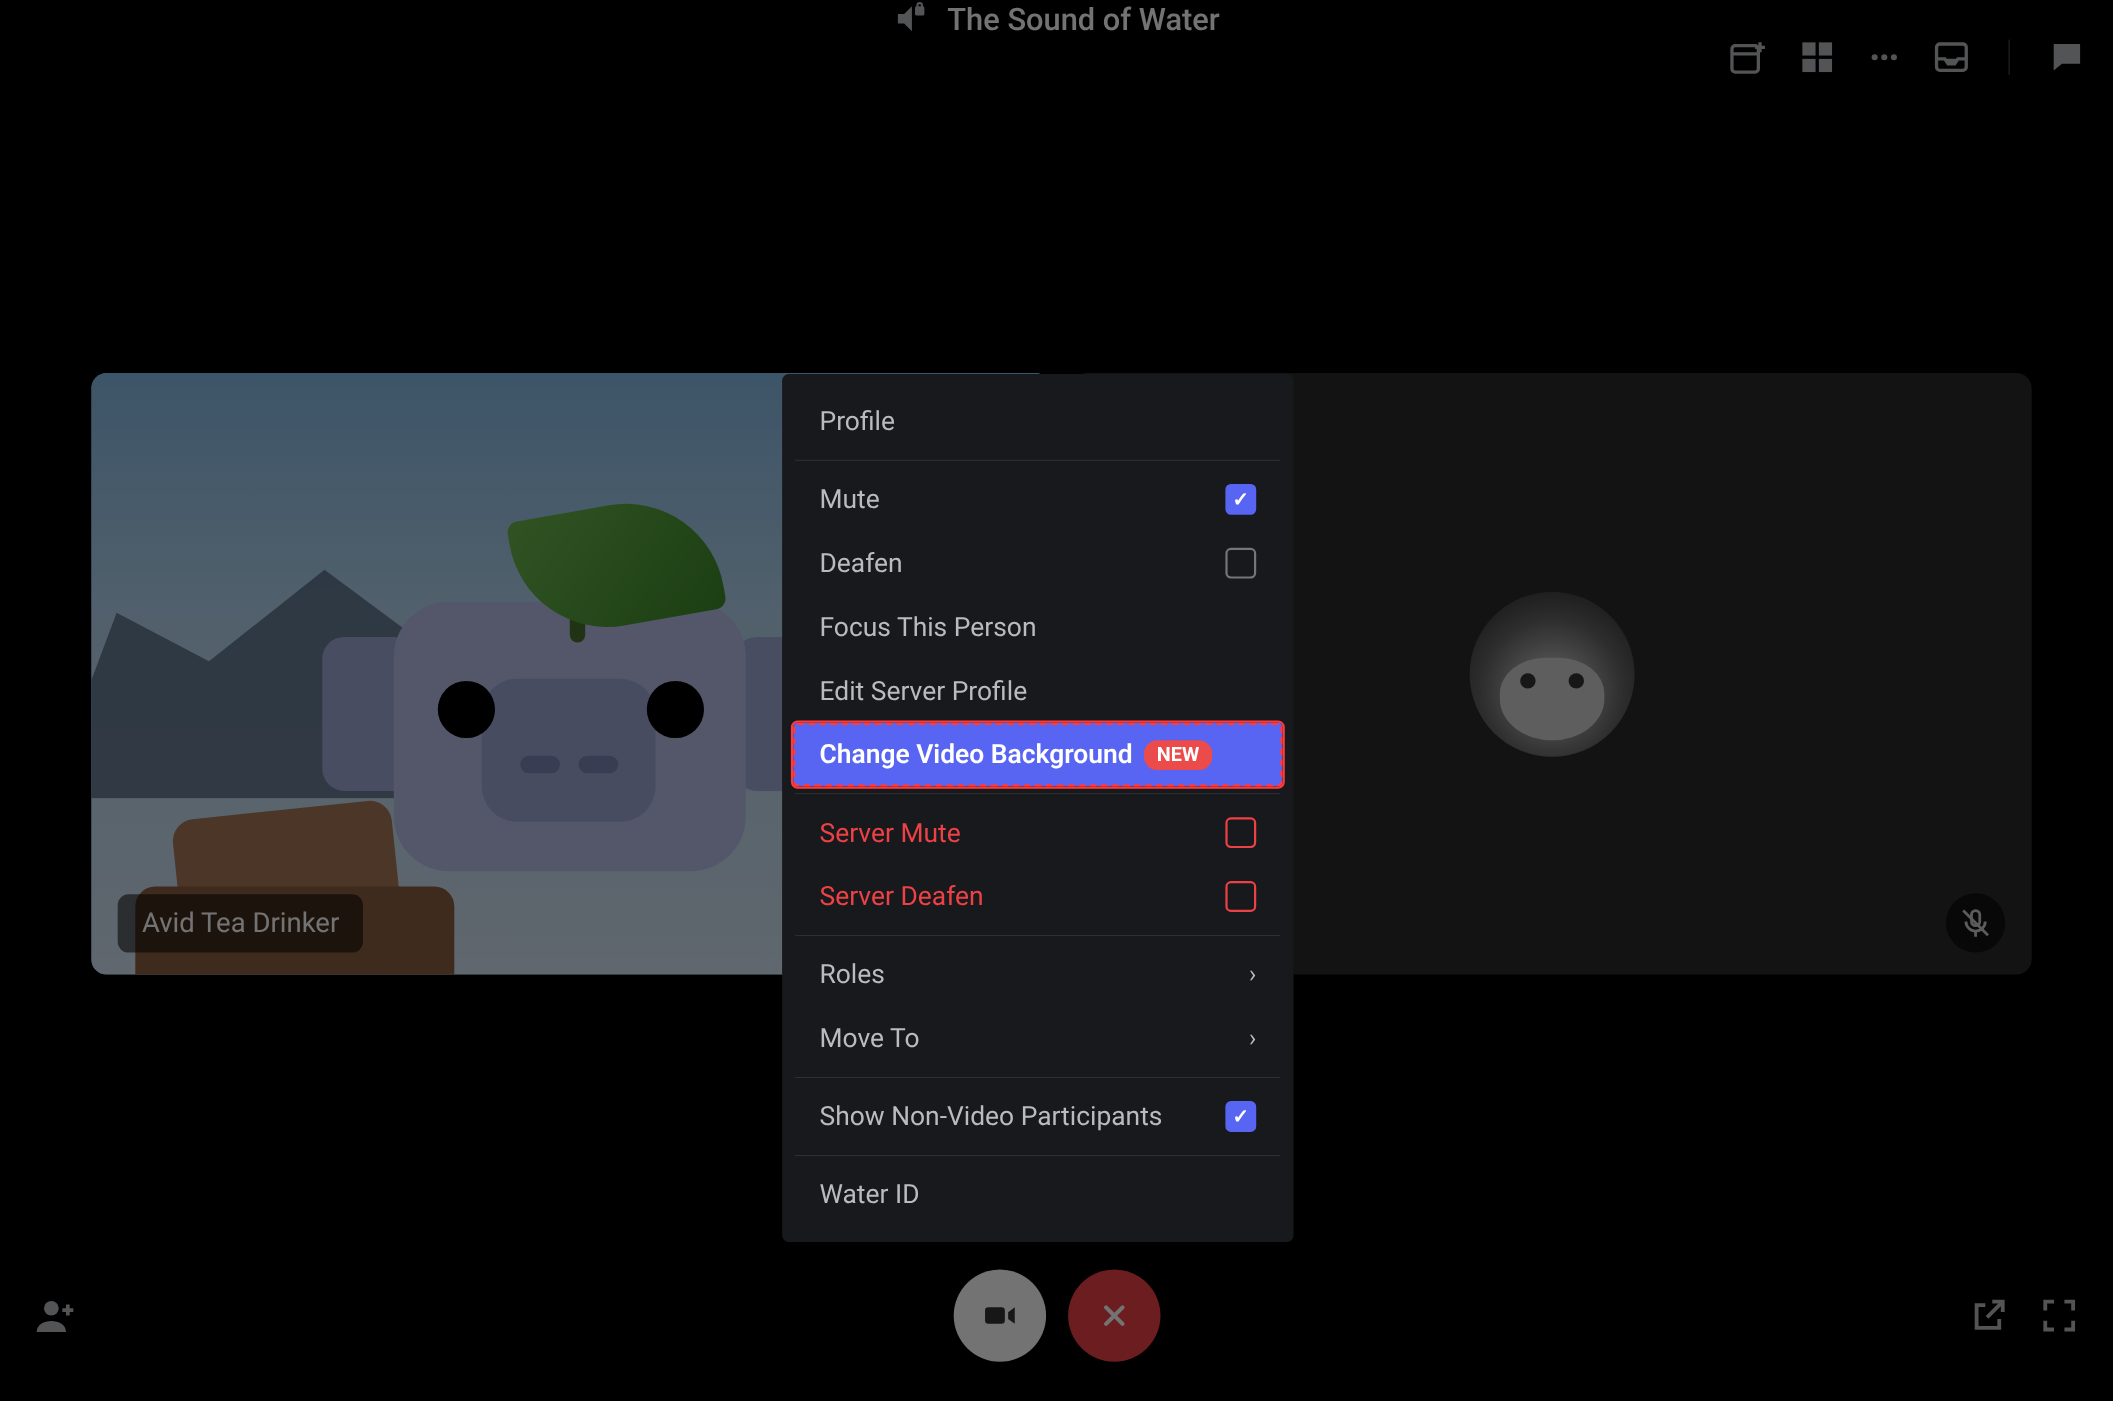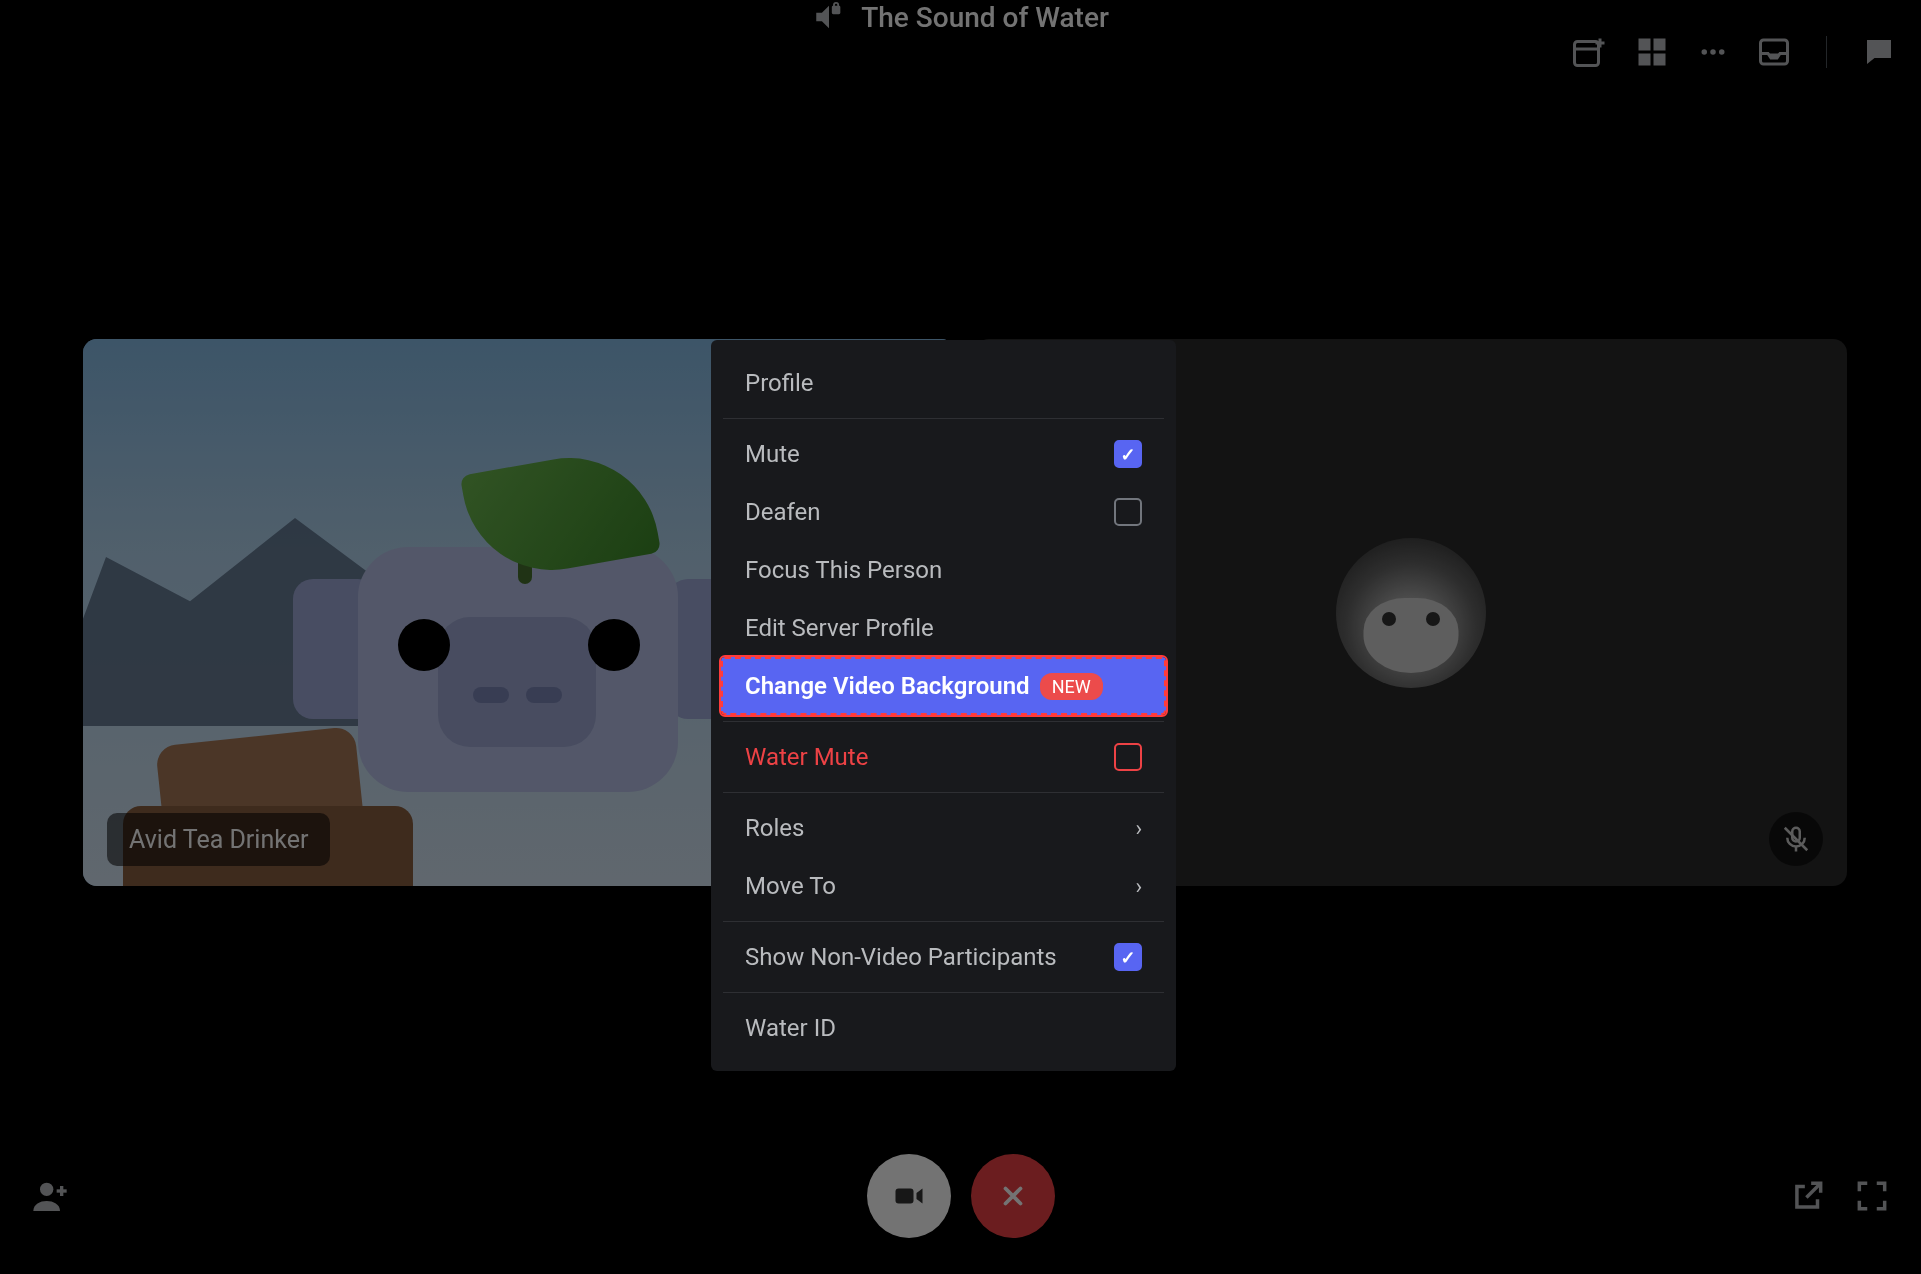--- a/index.html
+++ b/index.html
@@ -314,21 +314,21 @@
       outline: 2px solid #ff3b3b;
       outline-offset: 0;
       margin: 0 10px;
       padding: 13px 22px;
       font-weight: 600;
     }
     .new-badge {
       background: #ec4b4b;
       color: #fff;
       font-size: 18px;
-      font-weight: 400;
+      font-weight: 700;
       padding: 3px 12px;
       border-radius: 12px;
       margin-left: 10px;
     }
     .menu-label-wrap { display: flex; align-items: flex-end; }
     
     
     .bottom-bar {
       position: absolute;
       bottom: 38px;
@@ -482,21 +482,25 @@
     <span>Edit Server Profile</span>
   </div>
   <div class="menu-item highlighted">
     <span class="menu-label-wrap">
       <span>Change Video Background</span>
       <span class="new-badge">NEW</span>
     </span>
   </div>
   <div class="menu-separator"></div>
   <div class="menu-item danger">
-    <span>Water Mute</span>
+    <span>Server Mute</span>
+    <span class="menu-checkbox danger-box"></span>
+  </div>
+  <div class="menu-item danger">
+    <span>Server Deafen</span>
     <span class="menu-checkbox danger-box"></span>
   </div>
   <div class="menu-separator"></div>
   <div class="menu-item">
     <span>Roles</span>
     <span class="menu-arrow">›</span>
   </div>
   <div class="menu-item">
     <span>Move To</span>
     <span class="menu-arrow">›</span>

